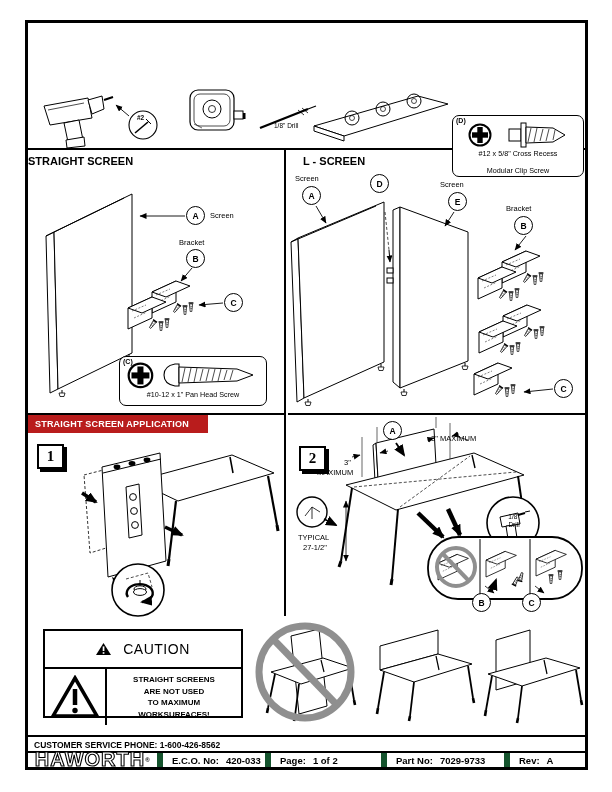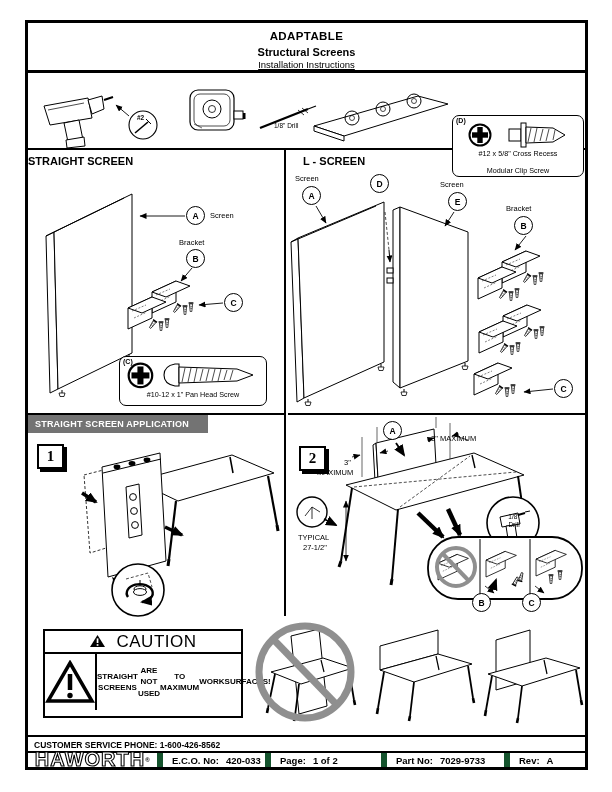--- a/index.html
+++ b/index.html
@@ -24,28 +24,28 @@
 .ref{position:absolute;width:19px;height:19px;border:1.3px solid #000;border-radius:50%;background:#fff;display:flex;align-items:center;justify-content:center;font-weight:bold;font-size:8.5px;z-index:3}
 .pbox{position:absolute;border:1.8px solid #000;border-radius:7px;background:#fff;z-index:4;text-align:center}
 .ptag{position:absolute;left:3px;top:1px;font-size:7px;font-weight:bold}
 .prow{display:flex;align-items:center;justify-content:center;gap:5px;margin-top:6px}
 .pcap{font-size:7.2px;line-height:8.5px;margin-top:2px}
 .col-left{left:0;top:127px;width:258px;height:263px;border-right:2px solid #000}
 .col-right{left:260px;top:127px;width:297px;height:263px}
 .sec-head{position:absolute;font-weight:bold;font-size:11px;text-align:left;z-index:3}
 .app-left{left:0;top:390px;width:258px;height:203px;border-top:2px solid #000;border-right:2px solid #000}
 .app-right{left:260px;top:390px;width:297px;height:203px;border-top:2px solid #000}
-.banner{position:absolute;left:0;top:0;width:180px;height:18px;background:#737373;color:#fff;font-weight:bold;font-size:9px;display:flex;align-items:center;padding-left:7px;letter-spacing:.2px;z-index:3}
+.banner{position:absolute;left:0;top:0;width:180px;height:18px;background:#b91c1c;color:#fff;font-weight:bold;font-size:9px;display:flex;align-items:center;padding-left:7px;letter-spacing:.2px;z-index:3}
 .step{position:absolute;width:27px;height:25px;border:2px solid #000;background:#fff;box-shadow:3px 3px 0 #000;display:flex;align-items:center;justify-content:center;font-family:"Liberation Serif",serif;font-weight:bold;font-size:15px;z-index:3}
 .sec-bottom{left:0;top:593px;width:557px;height:119px}
 .caution{position:absolute;left:15px;top:13px;width:200px;height:89px;border:2.5px solid #000;background:#fff}
-.c-head{height:23px;border-bottom:2.5px solid #000;display:flex;align-items:center;justify-content:center;gap:12px;font-size:17px;letter-spacing:.5px}
+.c-head{height:38px;border-bottom:2.5px solid #000;display:flex;align-items:center;justify-content:center;gap:12px;font-size:14px;letter-spacing:.5px}
 .c-body{display:flex;height:56px}
 .c-icon{width:62px;border-right:2.5px solid #000;display:flex;align-items:center;justify-content:center}
-.c-text{flex:1;display:flex;align-items:center;justify-content:center;font-size:8px;font-weight:bold;line-height:11.5px;text-align:center}
+.c-text{flex:1;display:flex;flex-direction:column;align-items:center;justify-content:center;font-size:8px;font-weight:bold;line-height:11.5px;text-align:center}
 .phone{left:0;right:0;top:712px;height:16px;border-top:2px solid #000;font-size:8.5px;font-weight:bold;padding:3px 0 0 6px}
 .footrow{left:0;right:0;top:728px;bottom:0;border-top:2.5px solid #000;display:flex;align-items:stretch}
 .fcell{display:flex;align-items:center;padding-left:9px;font-size:9.5px;font-weight:bold;border-right:6px solid #14532d}
 .f-brand{width:135px;justify-content:center;padding-left:0}
 .f-eco{width:108px}.f-page{width:116px}.f-part{width:123px}.f-rev{flex:1;border-right:none}
 .fval{margin-left:7px}
 .brandtext{font-family:"Liberation Sans",sans-serif;font-size:20px;font-weight:bold;letter-spacing:1px;fill:#fff;stroke:#000;stroke-width:1.1px}
 .brand-mark{font-size:6px;align-self:flex-start;margin-top:4px}
 </style>
 </head>
@@ -96,25 +96,20 @@
   <g id="crossrec">
     <circle cx="12" cy="12" r="10.5" fill="#fff" stroke="#000" stroke-width="2"></circle>
     <rect x="4" y="9.3" width="16" height="5.4" fill="#000"></rect>
     <rect x="9.3" y="4" width="5.4" height="16" fill="#000"></rect>
   </g>
 </defs>
 </svg>
 
 <div class="frame">
 
-  <div class="abs sec-title">
-    <div class="t1">ADAPTABLE</div>
-    <div class="t2">Structural Screens</div>
-    <div class="t3">Installation Instructions</div>
-  </div>
 
   <div class="abs sec-tools">
     <svg class="abs" style="left:6px;top:12px" width="140" height="60">
       <polygon class="sf" points="10,18 54,10 58,30 16,37"></polygon>
       <polygon class="sf" points="54,12 68,8 70,21 58,26"></polygon>
       <line class="s" x1="70" y1="12" x2="79" y2="9" style="stroke-width:2"></line>
       <polygon class="sf" points="30,35 45,32 49,52 34,54"></polygon>
       <polygon class="sf" points="32,52 50,49 51,58 33,60"></polygon>
       <line class="s" x1="14" y1="22" x2="50" y2="15" style="stroke-width:.7"></line>
       <line class="s" x1="95" y1="28" x2="82" y2="17" style="stroke-width:.9" marker-end="url(#ah)"></line>

